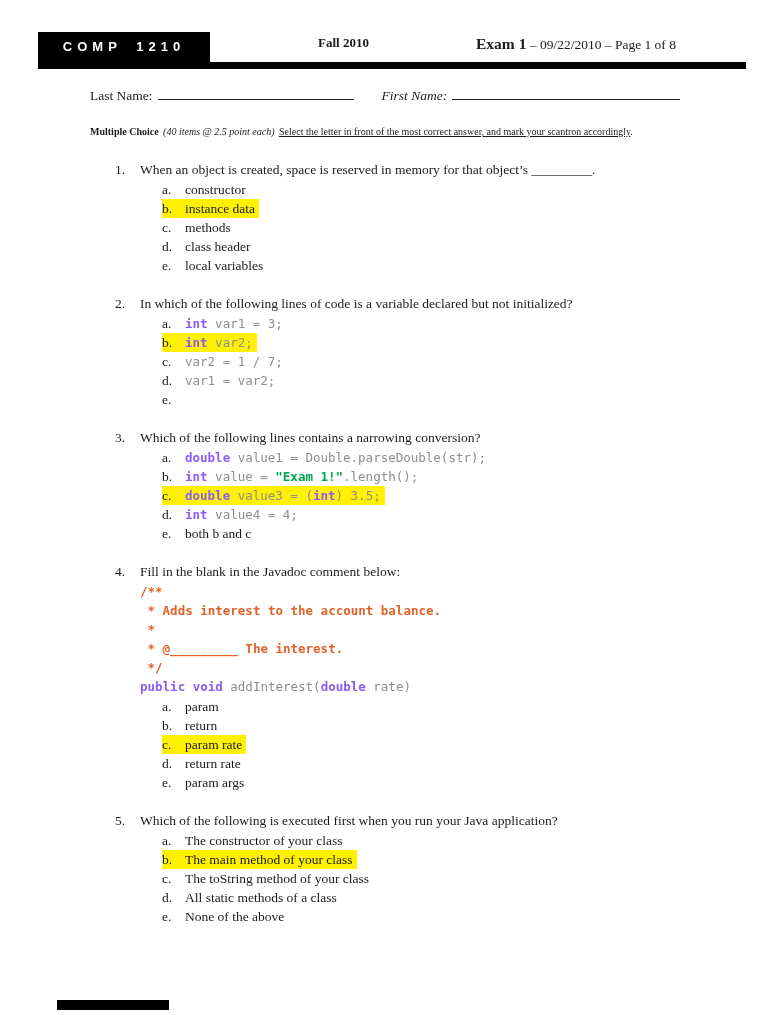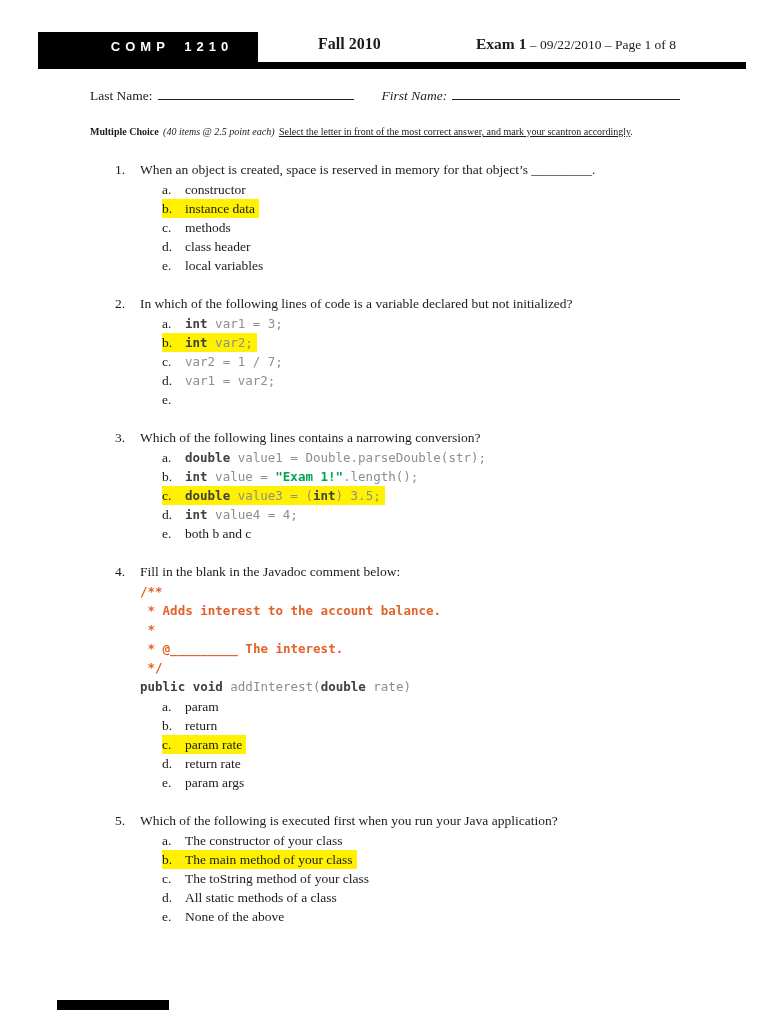--- a/index.html
+++ b/index.html
@@ -5,23 +5,23 @@
   html,body{margin:0;padding:0;background:#ffffff;}
   .page{
     position:relative;width:784px;height:1015px;background:#ffffff;overflow:hidden;
     font-family:"Liberation Serif",serif;color:#1b1b1b;
   }
   
   .hdr{position:absolute;left:38px;top:27px;width:708px;height:35px;border-bottom:7px solid #000;}
   .course-box{
     position:absolute;left:0;top:5px;width:172px;height:30px;background:#000;color:#fff;
     font-family:"Liberation Sans",sans-serif;font-weight:bold;font-size:13px;line-height:30px;
-    text-align:center;letter-spacing:5px;word-spacing:6px;padding-left:48px;
+    text-align:center;letter-spacing:5px;word-spacing:6px;
   }
-  .term{position:absolute;left:280px;top:8px;font-size:16px;font-weight:bold;}
+  .term{position:absolute;left:280px;top:8px;font-size:13px;font-weight:bold;}
   .exam-title{position:absolute;left:438px;top:8px;font-size:13.5px;white-space:nowrap;}
   .exam-title b{font-size:15.5px;}
   
   .name-row{position:absolute;left:90px;top:86px;width:660px;font-size:13.5px;white-space:nowrap;}
   .blank{display:inline-block;border-bottom:1.3px solid #222;height:13px;margin-left:5px;vertical-align:baseline;}
   .blank-last{width:196px;}
   .blank-first{width:228px;margin-right:0;}
   .first-label{margin-left:28px;font-style:italic;}
   
   .instructions{position:absolute;left:90px;top:111px;width:594px;font-size:10px;line-height:21px;}
@@ -33,21 +33,21 @@
   .q-num{width:25px;flex:none;}
   .q-stem{flex:1;}
   .opts{margin-left:47px;}
   .opt{line-height:19px;}
   .opt-inner{display:inline-flex;padding-right:4px;}
   .opt-inner.hl{background:#FFF100;}
   .opt-letter{width:23px;flex:none;}
   .mono,.codeblock{font-family:"DejaVu Sans Mono","Liberation Mono",monospace;font-size:12.5px;}
   .codeblock{margin-left:25px;line-height:19px;white-space:pre;margin-bottom:1px;}
   
-  .sg-kw{color:#404040;font-weight:bold;}
+  .sg-kw{color:#8b5cf6;font-weight:bold;}
   .sg-code{color:#8E8E8E;}
   .sg-comment{color:#E2622A;font-weight:bold;}
   .sg-str{color:#00A650;font-weight:bold;}
   .sg-plain{color:#1b1b1b;}
   
   .next-page-peek{position:absolute;left:57px;top:1000px;width:112px;height:10px;background:#000;}
 </style>
 </head>
 <body>
 

